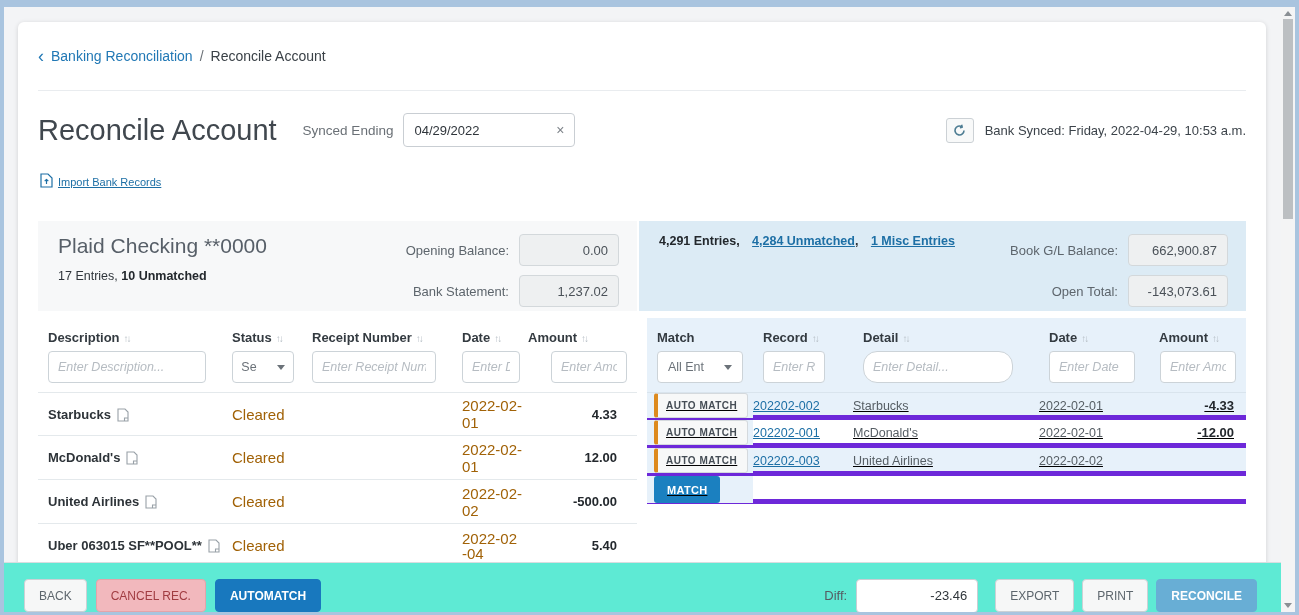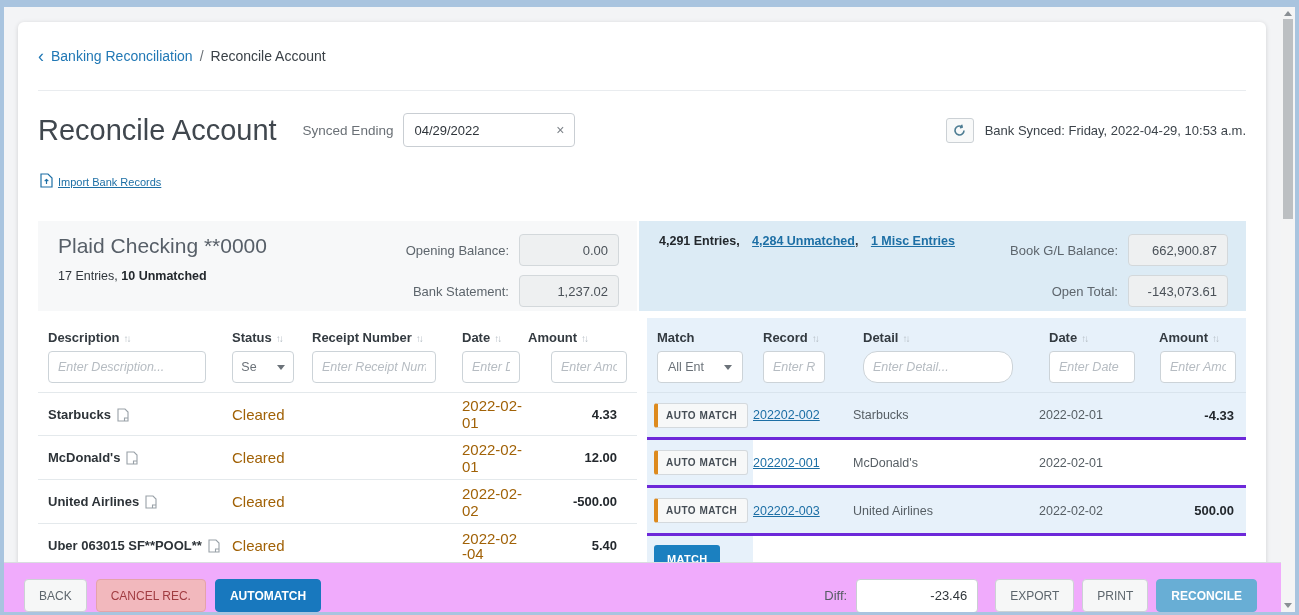--- a/index.html
+++ b/index.html
@@ -76,21 +76,21 @@
   .sel-box { height:32px; border:1px solid #ccd3d8; border-radius:4px; background:#fff; display:flex;
              align-items:center; justify-content:center; gap:20px; font-size:12.5px; color:#6b7279; cursor:pointer; }
   .sel-status { width:62px; } .sel-match { width:86px; }
   .caret { width:0; height:0; border-left:4px solid transparent; border-right:4px solid transparent;
            border-top:5px solid #6b7279; }
 
   .tbody { width:600px; }
   .tbody-right { margin-left:10px; }
   .lrow { display:grid; align-items:center; height:44px; border-bottom:1px solid #e4e9ec; padding:0 8px 0 10px; }
   .tbody .lrow:first-child { border-top:1px solid #e4e9ec; }
-  .grow { display:grid; align-items:stretch; height:48px; border-bottom:3px solid #6d28d9; }
+  .grow { display:grid; align-items:stretch; height:28px; border-bottom:5px solid #6d28d9;text-decoration:underline; }
   .tbody-right .grow:first-child { border-top:1px solid #d9e4ed; }
   .grow.blue { background:#e7f1fa; }
   .gcell { display:flex; align-items:center; font-size:12.5px; color:#565e64; }
   .gcell-match { background:#e7f1fa; padding-left:7px; }
   .cell { font-size:15px; color:#a16207; }
   .cdesc { font-size:13px; font-weight:700; color:#2d3338; line-height:15px; padding-right:6px; }
   .doc-ic { vertical-align:-3px; margin-left:6px; cursor:pointer; }
   .camt, .gamt { font-size:13px; font-weight:700; color:#23282d; text-align:right; padding-right:12px; }
   .gamt { justify-content:flex-end; }
   .cdate-wrap { white-space:normal; word-break:break-all; padding-right:10px; line-height:15px; }
@@ -98,21 +98,21 @@
   .automatch-badge { display:inline-flex; align-items:center; height:25px; padding:0 10px 0 8px;
                      background:#f7f8f8; border:1px solid #d4d9dd; border-left:4px solid #dd8a1e;
                      border-radius:3px; font-size:10px; font-weight:700; letter-spacing:.5px;
                      color:#454d55; cursor:pointer; white-space:nowrap; }
   .match-btn { display:inline-flex; align-items:center; height:27px; padding:0 13px; background:#1b80c0;
                color:#fff; font-size:11px; font-weight:700; letter-spacing:.3px; border:none;
                border-radius:3px; cursor:pointer; }
   .record-link { font-size:12.5px; color:#1d6fa5; text-decoration:underline; cursor:pointer; }
 
   
-  .footer { position:absolute; left:0; bottom:0; width:1277px; height:50px; background:#f0abfc;
+  .footer { position:absolute; left:0; bottom:0; width:1277px; height:50px; background:#5eead4;
             border-top:1px solid #d9dde0; display:flex; align-items:center; padding:16px 24px 0 20px; z-index:5; }
   .btn { height:33px; border-radius:4px; font-size:12px; padding:0 14px; cursor:pointer;
          font-family:inherit; white-space:nowrap; }
   .btn-light { background:#f6f7f7; border:1px solid #ccd1d5; color:#5d666d; }
   .btn-cancel { background:#f2b8bd; border:1px solid #e5a3a9; color:#a13c42; margin-left:9px; }
   .btn-primary { background:#1878be; border:1px solid #1878be; color:#fff; font-weight:700; margin-left:9px; }
   .btn-reconcile { background:#68aed5; border:1px solid #68aed5; color:#fff; font-weight:700; margin-left:8px; }
   .f-spacer { flex:1; }
   .diff-label { font-size:13px; color:#555c63; margin-right:9px; }
   .diff-input { width:122px; height:34px; border:1px solid #c9ced3; border-radius:4px; text-align:right;
@@ -314,32 +314,32 @@
 
           <div class="grow ggrid">
             <div class="gcell gcell-match">
                 <span class="automatch-badge">AUTO MATCH</span>
               </div>
             <div class="gcell">
                 <span class="record-link">202202-001</span>
               </div>
             <div class="gcell">McDonald's</div>
             <div class="gcell">2022-02-01</div>
+            <div class="gcell gamt">-12.00</div>
           </div>
 
           <div class="grow ggrid blue">
             <div class="gcell gcell-match">
                 <span class="automatch-badge">AUTO MATCH</span>
               </div>
             <div class="gcell">
                 <span class="record-link">202202-003</span>
               </div>
             <div class="gcell">United Airlines</div>
             <div class="gcell">2022-02-02</div>
-            <div class="gcell gamt">500.00</div>
           </div>
 
           <div class="grow ggrid">
             <div class="gcell gcell-match">
                 <button class="match-btn">MATCH</button>
               </div>
             <div class="gcell"></div>
             <div class="gcell"></div>
             <div class="gcell"></div>
             <div class="gcell gamt"></div>

